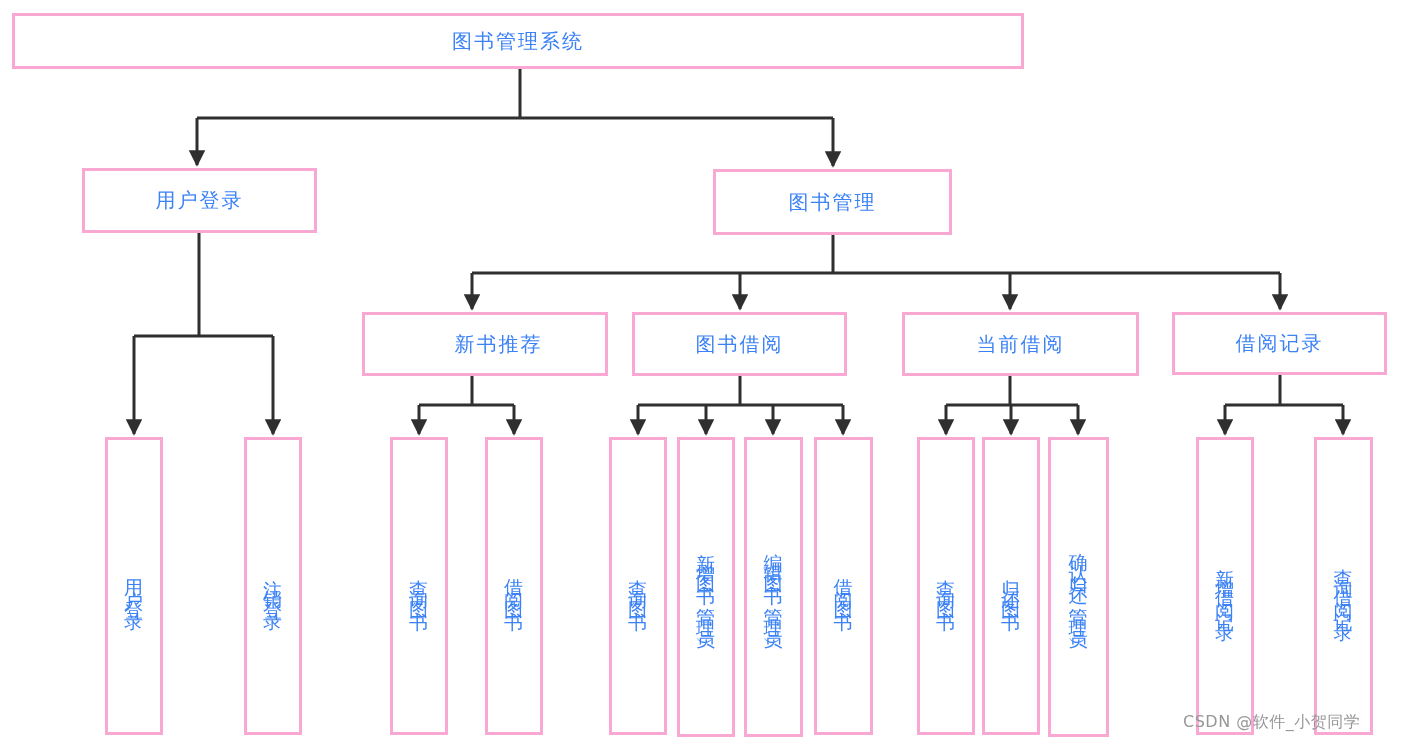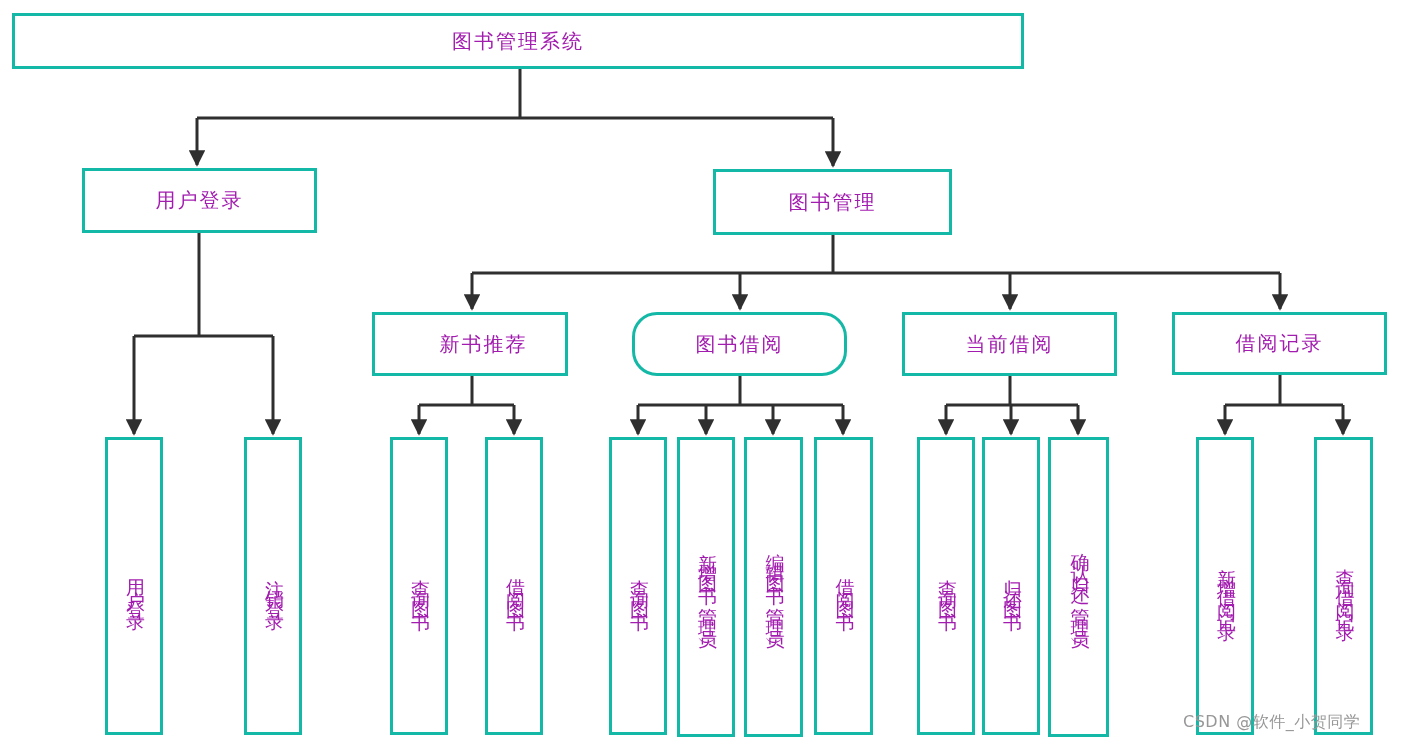--- a/index.html
+++ b/index.html
@@ -17,27 +17,26 @@
   }
   #connectors {
     position: absolute;
     left: 0;
     top: 0;
     pointer-events: none;
   }
   .node {
     position: absolute;
     box-sizing: border-box;
-    border: 3px solid #14b8a6;
+    border: 3px solid #f9a8d4;
     background: #ffffff;
     display: flex;
     align-items: center;
     justify-content: center;
-    color: #a21caf;
-    font-family: Liberation Mono, monospace;
+    color: #3b82f6;
   }
   .hnode span {
     font-size: 20px;
     letter-spacing: 2px;
     white-space: nowrap;
   }
   .vnode span {
     writing-mode: vertical-rl;
     text-orientation: mixed;
     font-size: 19px;
@@ -102,27 +101,27 @@
     <span>图书管理系统</span>
   </div>
 
   <div class="node hnode" style="left:82px; top:168px; width:235px; height:65px;">
     <span>用户登录</span>
   </div>
   <div class="node hnode" style="left:713px; top:169px; width:239px; height:66px;text-align:center;">
     <span>图书管理</span>
   </div>
 
-  <div class="node hnode" style="left:372px; top:312px; width:196px; height:64px;padding-left:27px;">
+  <div class="node hnode" style="left:362px; top:312px; width:246px; height:64px;padding-left:27px;">
     <span>新书推荐</span>
   </div>
-  <div class="node hnode" style="left:632px; top:312px; width:215px; height:64px;border-radius:25px;">
+  <div class="node hnode" style="left:632px; top:312px; width:215px; height:64px;">
     <span>图书借阅</span>
   </div>
-  <div class="node hnode" style="left:902px; top:312px; width:215px; height:64px;">
+  <div class="node hnode" style="left:902px; top:312px; width:237px; height:64px;">
     <span>当前借阅</span>
   </div>
   <div class="node hnode" style="left:1172px; top:312px; width:215px; height:63px;">
     <span>借阅记录</span>
   </div>
 
   <div class="node vnode" style="left:105px; top:437px; width:58px; height:298px;">
     <span>用户登录</span>
   </div>
   <div class="node vnode" style="left:244px; top:437px; width:58px; height:298px;">

